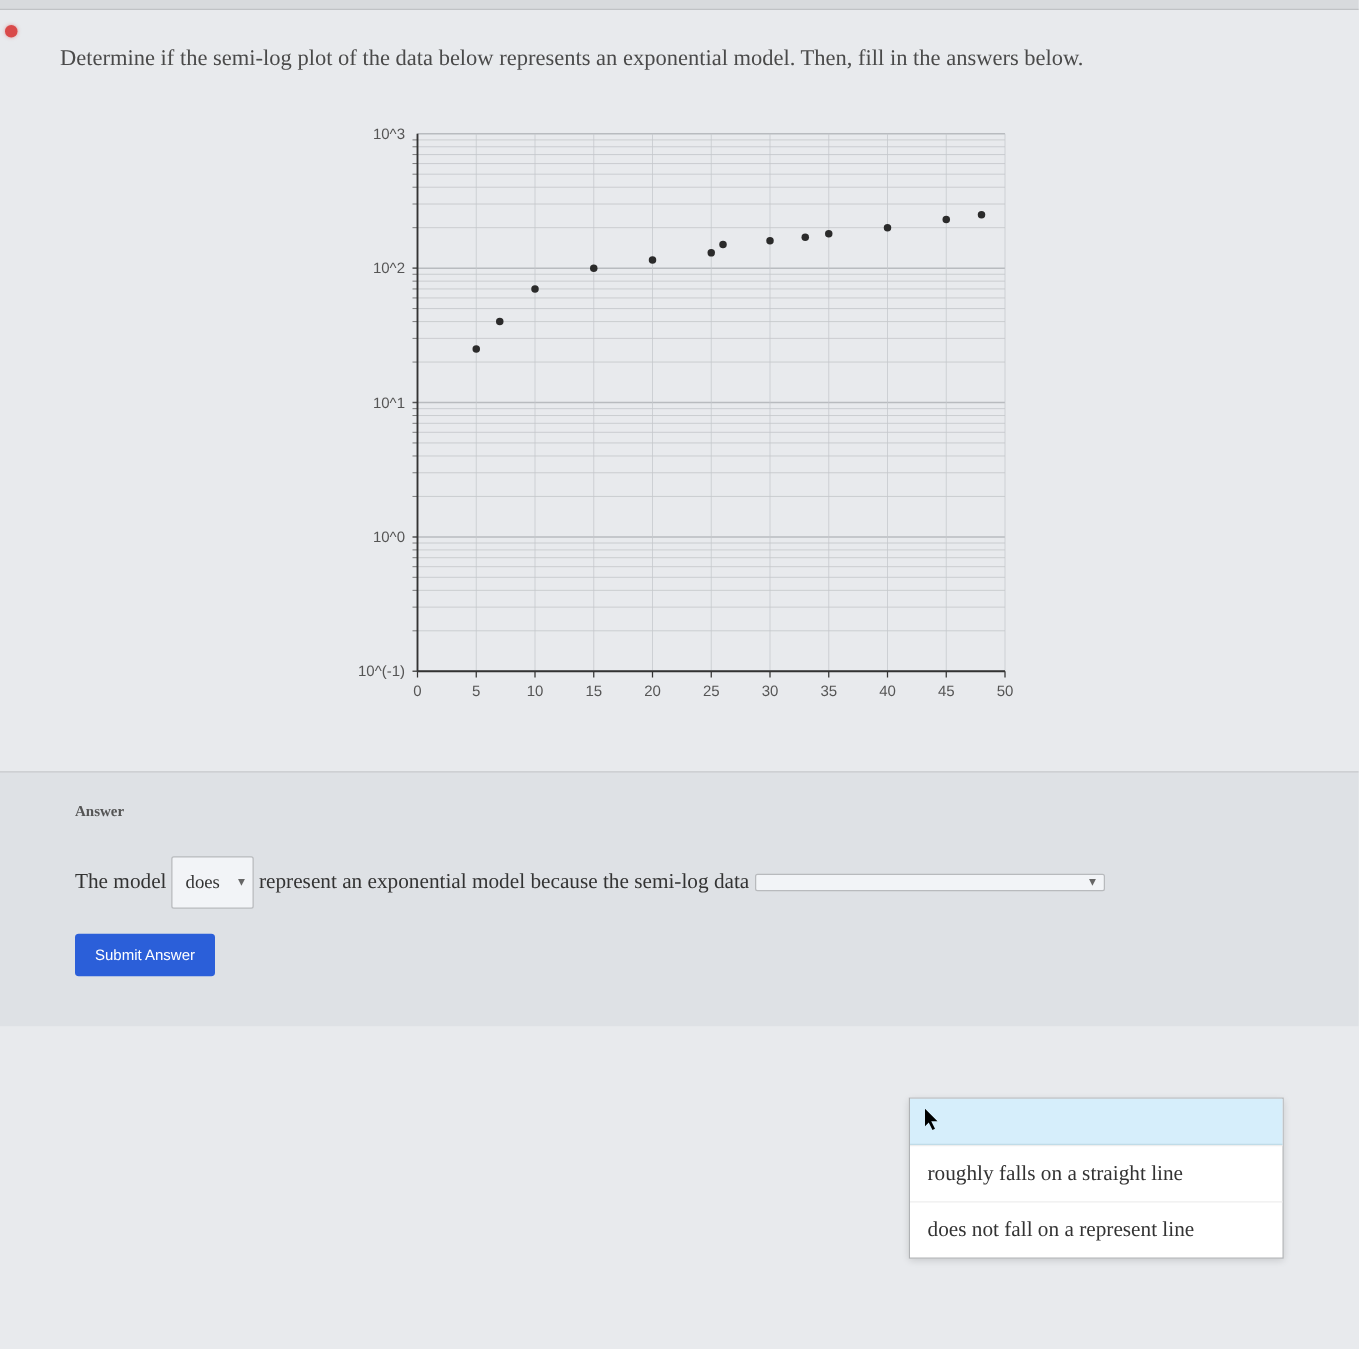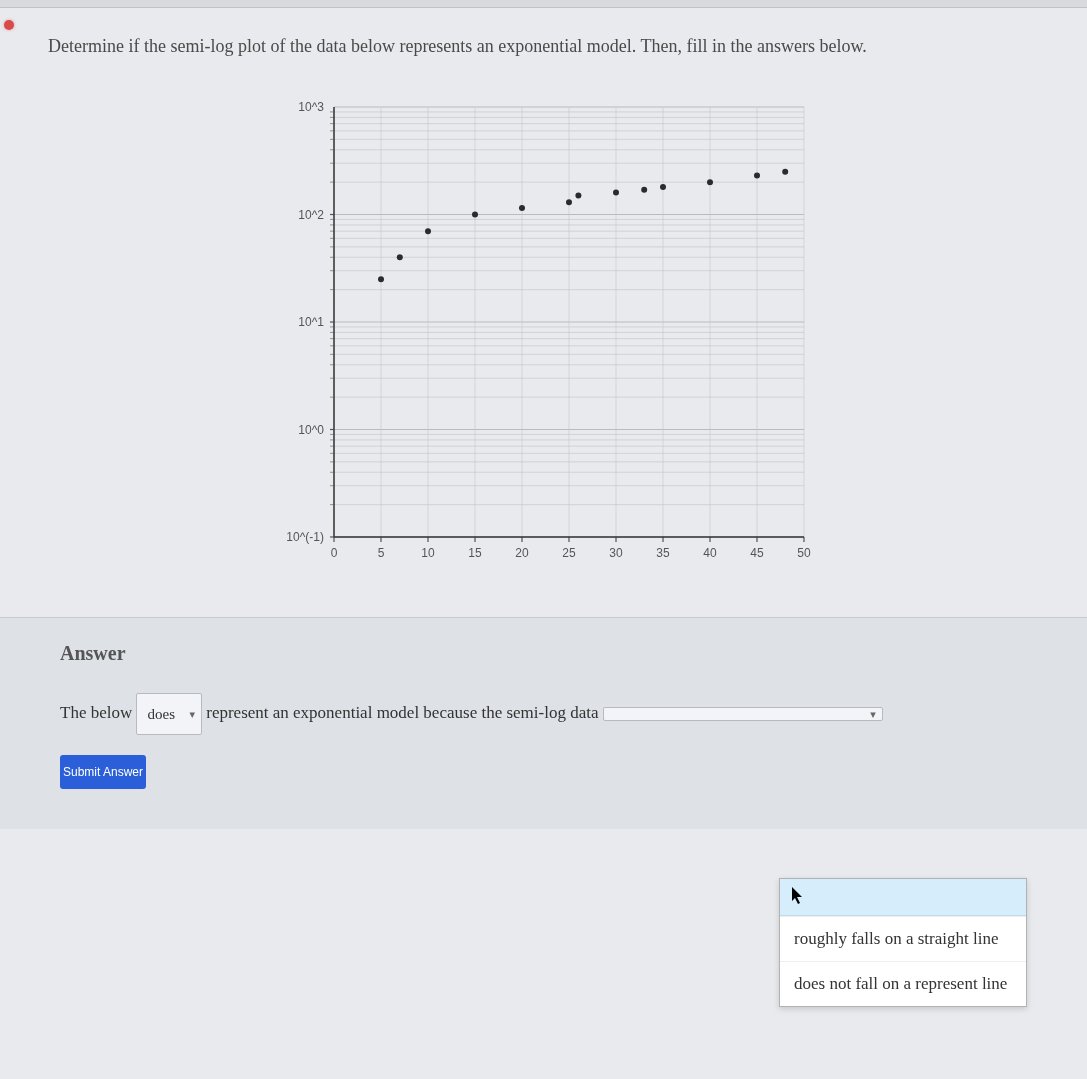--- a/index.html
+++ b/index.html
@@ -49,21 +49,21 @@
     height: 100%;
   }
   .answer-section {
     background: #dee1e5;
     margin-top: 30px;
     padding: 24px 60px 40px 60px;
     border-top: 1px solid #c8cacd;
   }
   .answer-heading {
     font-weight: bold;
-    font-size: 20px;
+    font-size: 12px;
     color: #555;
     margin-bottom: 28px;
   }
   .sentence {
     font-size: 17px;
     color: #333;
     line-height: 2.4;
   }
   .dd {
     display: inline-block;
@@ -90,30 +90,30 @@
   .dd.wide {
     min-width: 280px;
     padding: 6px 26px 6px 10px;
   }
   .submit-btn {
     display: inline-block;
     background: #2b5fd9;
     color: #fff;
     font-family: Arial, sans-serif;
     font-size: 12px;
-    padding: 10px 3px;
+    padding: 10px 16px;
     border-radius: 3px;
     margin-top: 20px;
     cursor: pointer;
   }
   .dropdown-open {
     position: absolute;
     right: 60px;
     top: 878px;
-    width: 248px;
+    width: 300px;
     background: #fff;
     border: 1px solid #b0b2b5;
     box-shadow: 0 2px 6px rgba(0,0,0,0.15);
     font-size: 17px;
   }
   .dropdown-open .dd-top {
     background: #d6eefb;
     padding: 8px 10px;
     border-bottom: 1px solid #c0dce8;
     position: relative;
@@ -267,21 +267,21 @@
         <circle cx="446" cy="85.13927546612202" r="3" fill="#2b2b2b"></circle>
         <circle cx="493" cy="78.61425762810875" r="3" fill="#2b2b2b"></circle>
         <circle cx="521.2" cy="74.72144906775597" r="3" fill="#2b2b2b"></circle>
       </svg>
   </div>
 </div>
 
 <div class="answer-section">
   <div class="answer-heading">Answer</div>
   <div class="sentence">
-    <span>The below </span>
+    <span>The model </span>
     <span class="dd"><span>does</span></span>
     <span> represent an exponential model because the semi-log data </span>
     <span class="dd wide"><span></span></span>
   </div>
   <div class="submit-btn">Submit Answer</div>
 </div>
 
 <div class="dropdown-open">
   <div class="dd-top">
     <svg width="16" height="20" viewBox="0 0 16 20">

